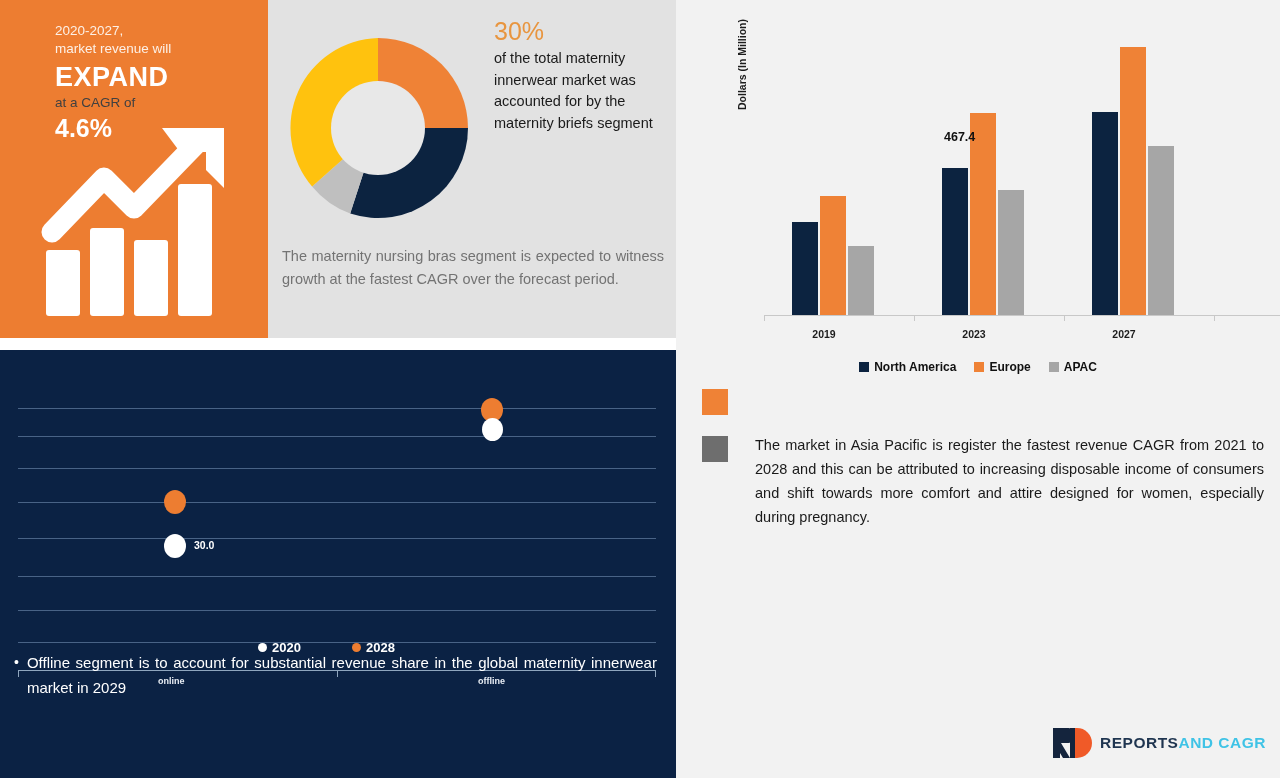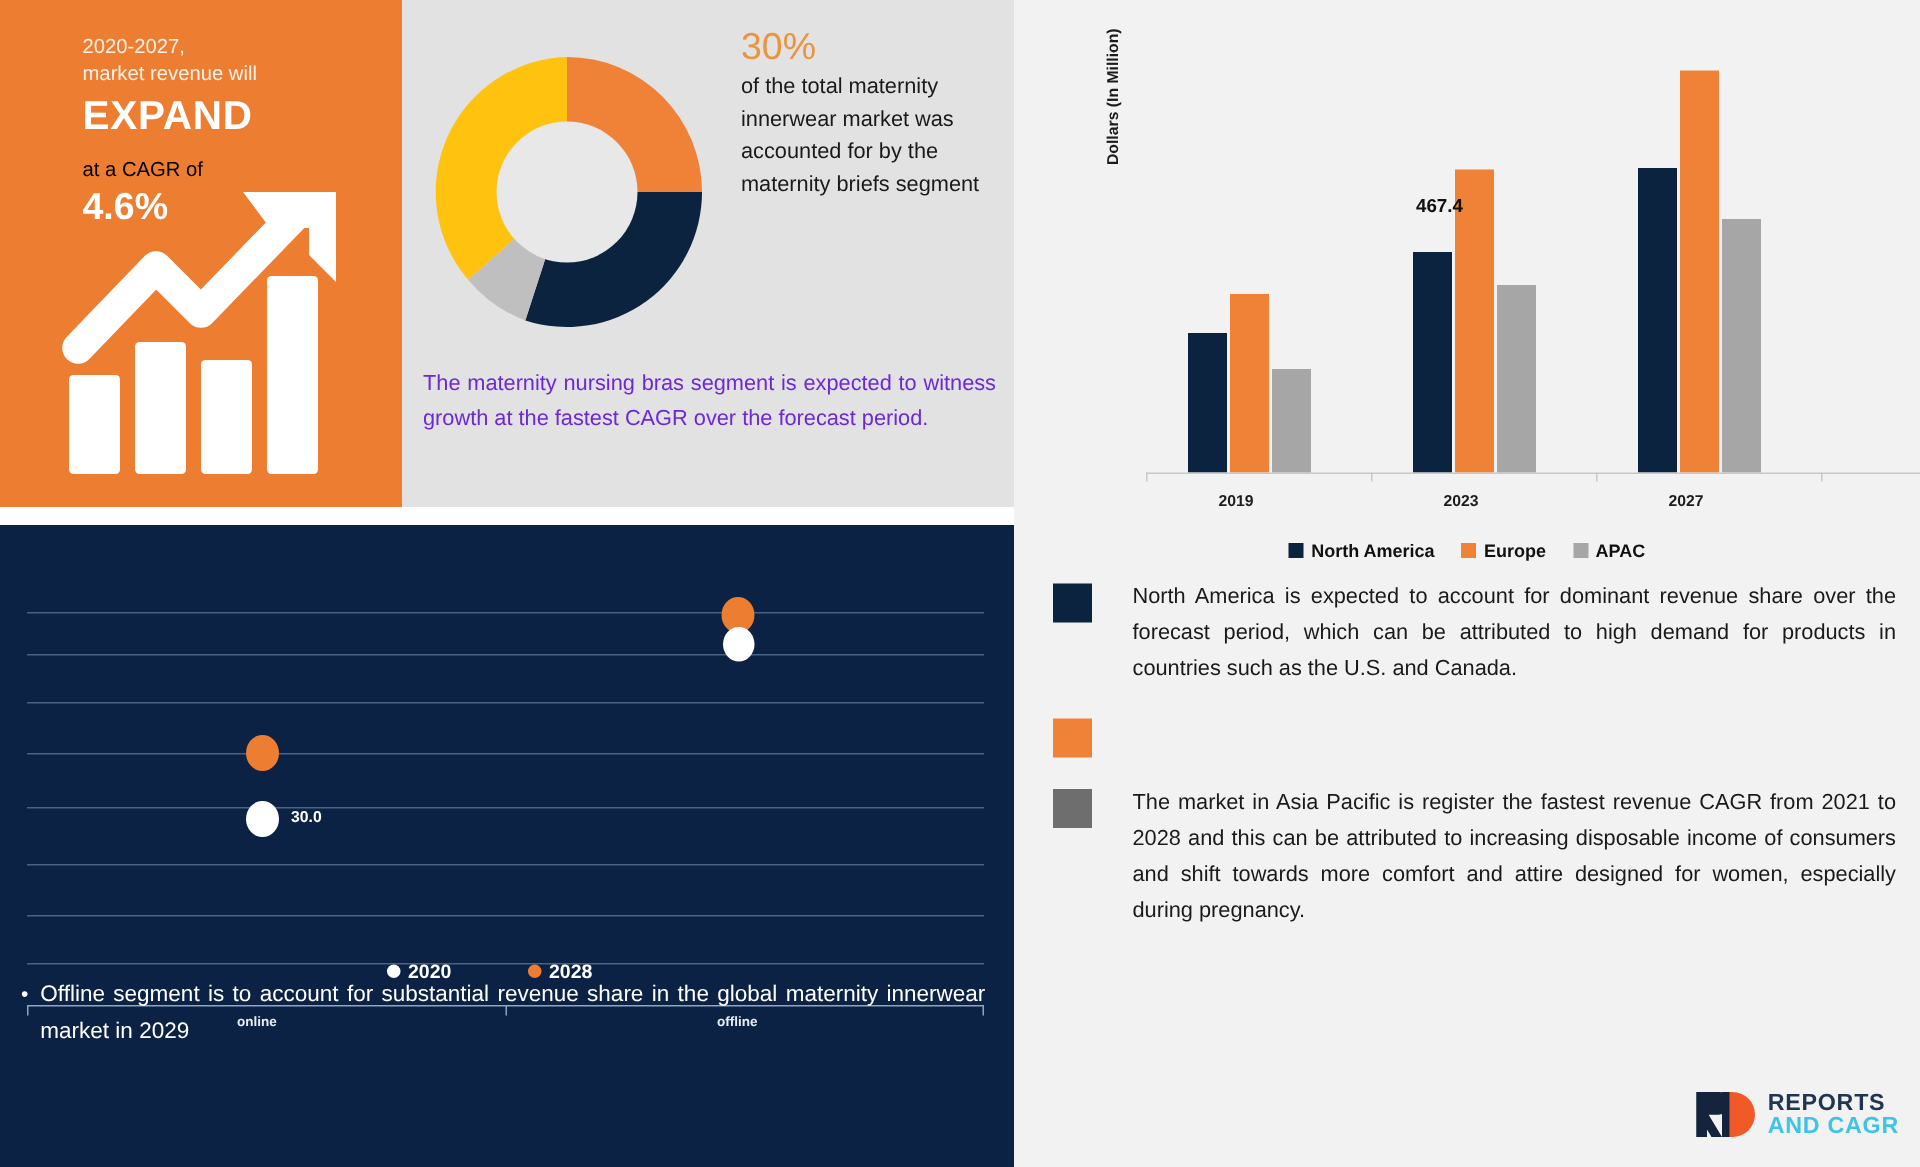--- a/index.html
+++ b/index.html
@@ -15,36 +15,36 @@
   .left-col { position: absolute; left: 0; top: 0; width: 676px; height: 778px; }
 
   
   .cagr-panel {
     position: absolute; left: 0; top: 0; width: 268px; height: 338px;
     background: #ed7d31; overflow: hidden;
   }
   .cagr-text { position: absolute; left: 55px; top: 22px; width: 200px; color: #ffffff; }
   .cagr-l1 { font-size: 13.5px; line-height: 18px; color: #fdf0e6; }
   .cagr-expand { font-size: 27px; font-weight: bold; letter-spacing: .5px; line-height: 34px; margin-top: 2px; }
-  .cagr-l3 { font-size: 13.5px; line-height: 18px; color: #000000; margin-top: 10px; }
+  .cagr-l3 { font-size: 13.5px; line-height: 18px; color: #404040; margin-top: 0; }
   .cagr-val { font-size: 25px; font-weight: bold; line-height: 30px; margin-top: 1px; }
   .growth-svg { position: absolute; left: 38px; top: 122px; }
 
   
   .donut-panel {
     position: absolute; left: 268px; top: 0; width: 408px; height: 338px;
     background: #e2e2e2;
   }
   .donut-wrap { position: absolute; left: 10px; top: 28px; width: 200px; height: 200px; }
   .donut-stat { position: absolute; left: 226px; top: 14px; width: 175px; }
   .donut-pct { font-size: 25px; color: #e8953f; font-weight: normal; line-height: 34px; }
   .donut-sub { font-size: 14.5px; color: #1a1a1a; line-height: 21.5px; }
   .donut-note {
     position: absolute; left: 14px; top: 245px; width: 382px;
-    font-size: 14.5px; color: #6d28d9; line-height: 23px; text-align: justify;
+    font-size: 14.5px; color: #737373; line-height: 23px; text-align: justify;
   }
 
   
   .navy-panel {
     position: absolute; left: 0; top: 350px; width: 676px; height: 440px;
     background: #0b2244;
   }
   .scatter { position: absolute; left: 0; top: 20px; width: 676px; height: 265px; }
   .gridline { position: absolute; left: 18px; width: 638px; height: 1px; background: #5f7a9c; opacity: .75; }
   .axis-line { position: absolute; left: 18px; width: 638px; height: 1px; background: #8fa6be; }
@@ -101,21 +101,21 @@
   .rsw.eu { background: #ef8236; }
   .rsw.ap { background: #6e6e6e; }
   .rtxt {
     margin-left: 27px; width: 509px;
     font-size: 14.5px; line-height: 24px; color: #1a1a1a; text-align: justify;
   }
 
   
   .logo { position: absolute; right: 14px; bottom: 18px; display: flex; align-items: center; gap: 5px; }
   .logo-mark { width: 44px; height: 34px; }
-  .logo-words { display: flex; flex-direction: column; line-height: 1; }
+  .logo-words { display: flex; flex-direction: row; line-height: 1; }
   .logo-l1 { font-size: 15.5px; font-weight: bold; color: #1f3550; letter-spacing: .5px; }
   .logo-l2 { font-size: 15.5px; font-weight: bold; color: #3fc3e6; letter-spacing: .5px; }
 </style>
 </head>
 <body>
 
 <div id="root">
 
   <div class="left-col">
 
@@ -249,24 +249,20 @@
         </span>
         <span class="blg">
           <span class="blg-sw" style="background:#a6a6a6"></span>
           <span>APAC</span>
         </span>
       </div>
     </div>
 
     <div class="rblocks">
       <div class="rblock">
-        <span class="rsw na"></span>
-        <span class="rtxt">North America is expected to account for dominant revenue share over the forecast period, which can be attributed to high demand for products in countries such as the U.S. and Canada.</span>
-      </div>
-      <div class="rblock">
         <span class="rsw eu"></span>
       </div>
       <div class="rblock">
         <span class="rsw ap"></span>
         <span class="rtxt">The market in Asia Pacific is register the fastest revenue CAGR from 2021 to 2028 and this can be attributed to increasing disposable income of consumers and shift towards more comfort and attire designed for women, especially during pregnancy.</span>
       </div>
     </div>
 
     <div class="logo">
       <svg class="logo-mark" viewBox="0 0 44 34">

